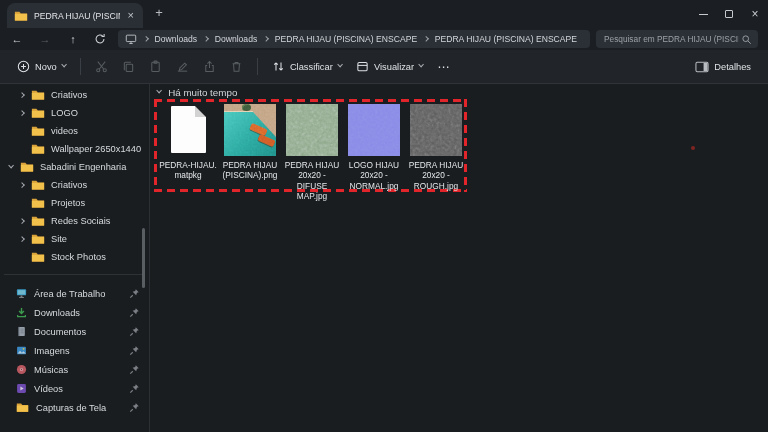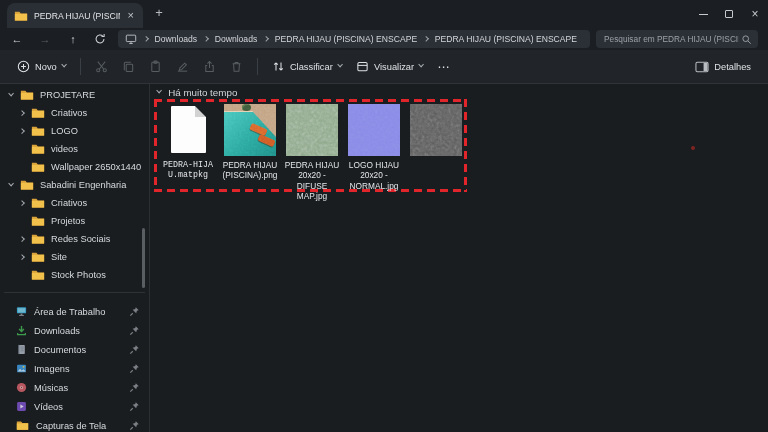--- a/index.html
+++ b/index.html
@@ -59,21 +59,21 @@
   .dash-h{position:absolute;height:3px;background:repeating-linear-gradient(90deg,#e1252b 0 8px,transparent 8px 13px);}
   .dash-v{position:absolute;width:3px;background:repeating-linear-gradient(180deg,#e1252b 0 8px,transparent 8px 13px);}
   .red-dot{position:absolute;left:541px;top:62px;width:4px;height:4px;border-radius:50%;background:#7e2522;}
 
   
   .files-row{position:absolute;left:12px;top:20px;display:flex;gap:10px;}
   .file-item{width:52px;display:flex;flex-direction:column;align-items:center;}
   .thumb{width:52px;height:52px;position:relative;overflow:hidden;flex:0 0 auto;}
   .thumb .noise{position:absolute;inset:0;mix-blend-mode:overlay;}
   .file-label{margin-top:4px;width:58px;font-size:8.3px;line-height:10.4px;text-align:center;color:#e4e6e9;word-break:break-word;}
-  .file-label.breakall{word-break:break-all;font-family:Liberation Mono, monospace;}
+  .file-label.breakall{word-break:break-all;}
 
   .thumb.matpkg{background:transparent;display:flex;align-items:flex-start;justify-content:center;}
   .page{width:35px;height:47px;background:#fdfdfd;border-radius:1px;position:relative;margin-top:2px;}
   .page::before{content:"";position:absolute;top:0;right:0;width:0;height:0;border-bottom:11px solid #d2d2d2;border-right:11px solid #1a1d20;}
 
   .thumb.pool{background:#c2a282;}
   .pool-water{position:absolute;left:0;top:8px;right:0;bottom:0;background:linear-gradient(135deg,#49c7bd 0%,#2ba79e 55%,#1f8d86 100%);clip-path:polygon(0 0,56% 0,104% 62%,100% 100%,0 100%);}
   .pool-edge{position:absolute;left:0;top:7px;width:56%;height:1.5px;background:rgba(255,246,220,.55);}
   .lounger{position:absolute;width:17px;height:7px;background:#d9662c;border-radius:2px;box-shadow:0 1px 0 rgba(60,20,0,.4);}
   .lounger.a{left:26px;top:22px;transform:rotate(24deg);}
@@ -223,30 +223,20 @@
         <rect x="9.2" y="1.6" width="4.2" height="8.8" fill="#b9bdc2"></rect>
       </svg>
       <span>Detalhes</span>
     </div>
   </div>
 
   <div class="bodywrap">
 
     <div class="sidebar">
 
-      <div class="tree-row">
-        <span class="cvslot">
-            <span class="cv down"></span>
-          </span>
-        <svg class="fold-ic" viewBox="0 0 16 13">
-            <path d="M1 1.5h5.2l1.6 2H15v8.5H1z" fill="#d9a23a"></path>
-            <path d="M1 4h14v7.5H1z" fill="#f2c14b"></path>
-          </svg>
-        <span>PROJETARE</span>
-      </div>
       <div class="tree-row lvl1">
         <span class="cvslot">
             <span class="cv right"></span>
           </span>
         <svg class="fold-ic" viewBox="0 0 16 13">
             <path d="M1 1.5h5.2l1.6 2H15v8.5H1z" fill="#d9a23a"></path>
             <path d="M1 4h14v7.5H1z" fill="#f2c14b"></path>
           </svg>
         <span>Criativos</span>
       </div>
@@ -491,19 +481,20 @@
         <div class="file-item">
           <div class="thumb rough">
             <svg class="noise" style="opacity:.6">
               <filter id="f-rough">
                   <feTurbulence type="fractalNoise" baseFrequency="0.34" numOctaves="3" seed="21"></feTurbulence>
                   <feColorMatrix type="saturate" values="0"></feColorMatrix>
                 </filter>
               <rect width="100%" height="100%" filter="url(#f-rough)"></rect>
             </svg>
           </div>
+          <div class="file-label">PEDRA HIJAU 20x20 - ROUGH.jpg</div>
         </div>
 
       </div>
     </div>
   </div>
 
 </div>
 
 </body></html>

